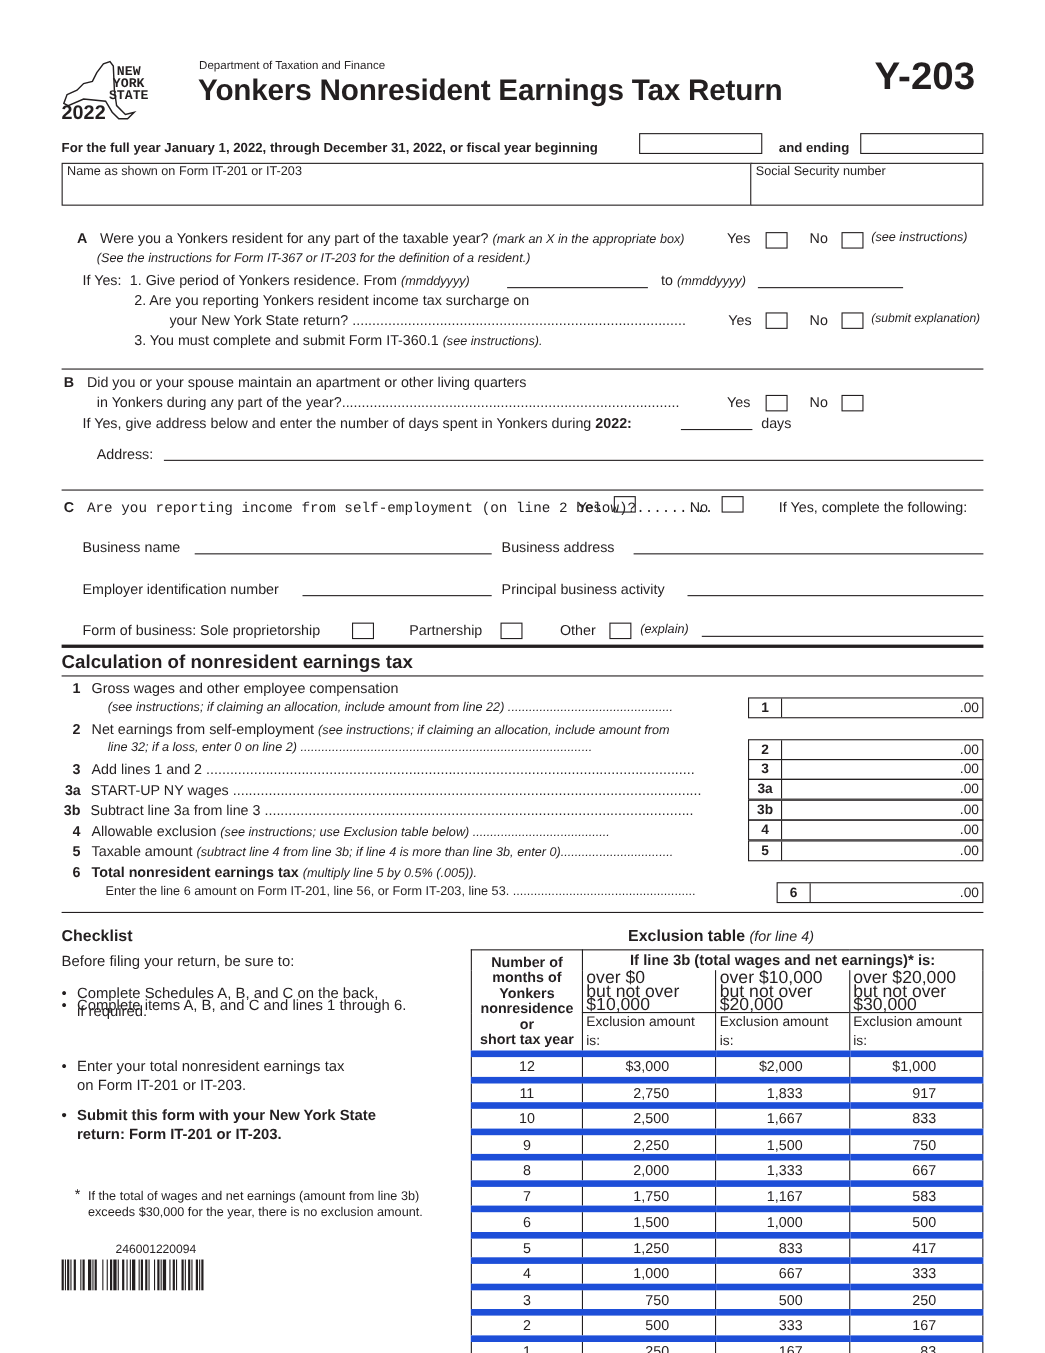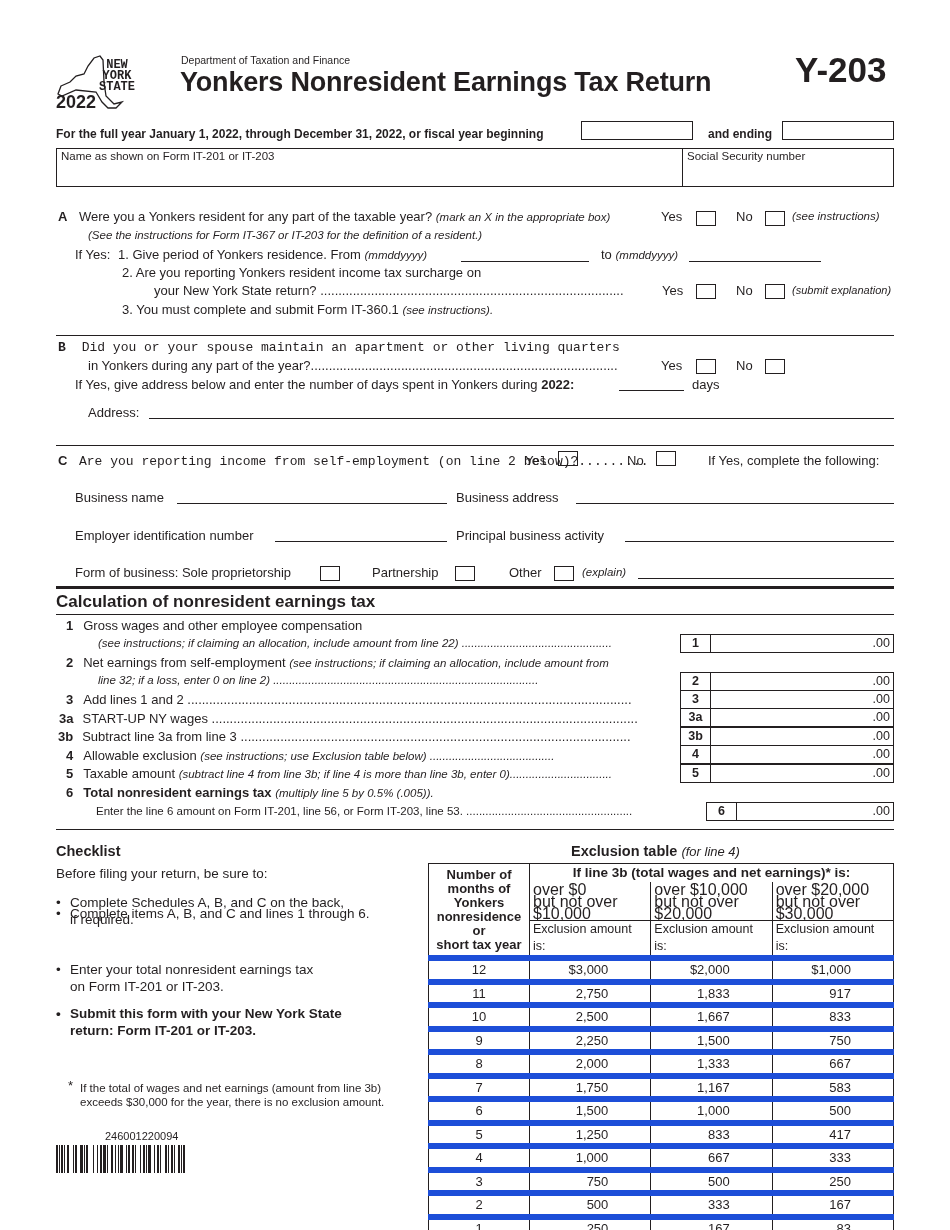--- a/index.html
+++ b/index.html
@@ -57,21 +57,21 @@
 
 <div class="box" style="left:56px;top:148px;width:628px;height:39px;">
   <div style="font-size:11.5px;padding:1px 4px;">Name as shown on Form IT-201 or IT-203</div>
   <div></div>
 </div>
 <div class="box" style="left:682px;top:148px;width:212px;height:39px;">
   <div style="font-size:11.5px;padding:1px 4px;">Social Security number</div>
   <div></div>
 </div>
 
-<div class="line-row" style="left:58px;top:209px;">
+<div class="line-row" style="left:70px;top:209px;">
   <span class="b">A</span>
   <span style="margin-left:8px;">Were you a Yonkers resident for any part of the taxable year?</span>
   <span class="it sm">(mark an X in the appropriate box)</span>
 </div>
 <div class="abs" style="left:661px;top:209px;"><span>Yes</span></div>
 <span class="cb abs" style="left:696px;top:211px;"></span>
 <div class="abs" style="left:736px;top:209px;"><span>No</span></div>
 <span class="cb abs" style="left:765px;top:211px;"></span>
 <div class="abs it sm" style="left:792px;top:210px;">(see instructions)</div>
 
@@ -97,21 +97,21 @@
 <span class="cb abs" style="left:765px;top:284px;"></span>
 <div class="abs it" style="left:792px;top:284px;font-size:11px;">(submit explanation)</div>
 
 <div class="line-row" style="left:122px;top:302px;">
   <span>3.  You must complete and submit Form IT-360.1</span>
   <span class="it sm">(see instructions).</span>
 </div>
 
 <div class="hr" style="top:335px;"></div>
 
-<div class="line-row" style="left:58px;top:340px;font-family:Liberation Mono, monospace;">
+<div class="line-row" style="left:58px;top:340px;">
   <span class="b">B</span>
   <span style="margin-left:8px;">Did you or your spouse maintain an apartment or other living quarters</span>
 </div>
 <div class="abs" style="left:88px;top:358px;width:572px;overflow:hidden;white-space:nowrap;"><span>in Yonkers during any part of the year?.....................................................................................</span></div>
 <div class="abs" style="left:661px;top:358px;"><span>Yes</span></div>
 <span class="cb abs" style="left:696px;top:359px;"></span>
 <div class="abs" style="left:736px;top:358px;"><span>No</span></div>
 <span class="cb abs" style="left:765px;top:359px;"></span>
 
 <div class="line-row" style="left:75px;top:377px;">

